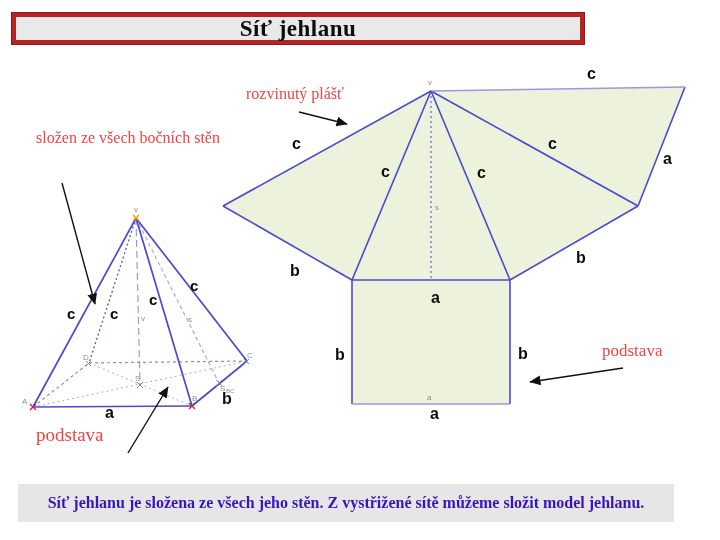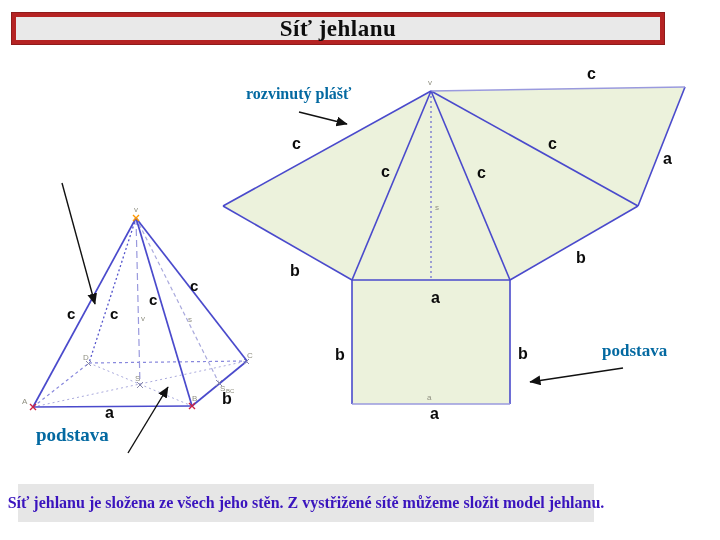--- a/index.html
+++ b/index.html
@@ -2,36 +2,36 @@
 <html style="--c-red: #b52323; --c-footer: #3a14be; --c-gray: #8f8f80;"><head>
 <meta charset="utf-8">
 <style>
   html,body{margin:0;padding:0;}
   body{
     width:720px;height:540px;position:relative;overflow:hidden;
     background:#ffffff;
     font-family:"Liberation Serif", serif;
   }
   .title-bar{
-    position:absolute;left:12px;top:13px;width:652px;height:31px;
+    position:absolute;left:12px;top:13px;width:572px;height:31px;
     box-sizing:border-box;border:4px solid var(--c-red,#b52323);
     box-shadow:0 0 0 1px #8e1b1b;
     background:#e9e9e9;display:flex;align-items:center;justify-content:center;
   }
   .title-text{
     font-size:23px;font-weight:bold;color:#0d0d0d;letter-spacing:.5px;
   }
   .diagram-svg{position:absolute;left:0;top:0;}
-  .ann{position:absolute;font-weight:bold;color:#0369a1;}
+  .ann{position:absolute;font-weight:normal;color:#ef4444;}
   .ann-unfolded{left:246px;top:85px;font-size:16px;}
   .ann-lateral{left:36px;top:127px;font-size:16px;line-height:21px;}
   .ann-podstava-left{left:36px;top:424px;font-size:19px;}
   .ann-podstava-right{left:602px;top:341px;font-size:17px;}
   .footer-bar{
-    position:absolute;left:18px;top:484px;width:576px;height:38px;
+    position:absolute;left:18px;top:484px;width:656px;height:38px;
     background:#e6e6e6;display:flex;align-items:center;justify-content:center;
   }
   .footer-text{
     font-size:16px;font-weight:bold;color:var(--c-footer,#3a14be);white-space:nowrap;
   }
   
   .edge-letter{font-family:"Liberation Sans",sans-serif;font-weight:bold;font-size:16px;fill:#0b0b0b;}
   .edge-letter-sm{font-family:"Liberation Sans",sans-serif;font-weight:bold;font-size:15px;fill:#0b0b0b;}
   .tiny-label{font-family:"Liberation Sans",sans-serif;font-size:8px;fill:var(--c-gray,#8f8f80);}
   .tiny-label-xs{font-family:"Liberation Sans",sans-serif;font-size:6px;fill:var(--c-gray,#8f8f80);}
@@ -146,19 +146,20 @@
   <g stroke="#111" stroke-width="1.4" fill="none">
     <path d="M299,112 L347,124" marker-end="url(#arrow)"></path>
     <path d="M62,183 L95,304" marker-end="url(#arrow)"></path>
     <path d="M128,453 L168,387" marker-end="url(#arrow)"></path>
     <path d="M623,368 L530,382" marker-end="url(#arrow)"></path>
   </g>
 </svg>
 
 <div class="ann ann-unfolded">rozvinutý plášť</div>
 <div class="ann ann-lateral">
+  <div>složen ze všech bočních stěn</div>
 </div>
 <div class="ann ann-podstava-left">podstava</div>
 <div class="ann ann-podstava-right">podstava</div>
 
 <div class="footer-bar">
   <span class="footer-text">Síť jehlanu je složena ze všech jeho stěn. Z vystřižené sítě můžeme složit model jehlanu.</span>
 </div>
 
 </body></html>

